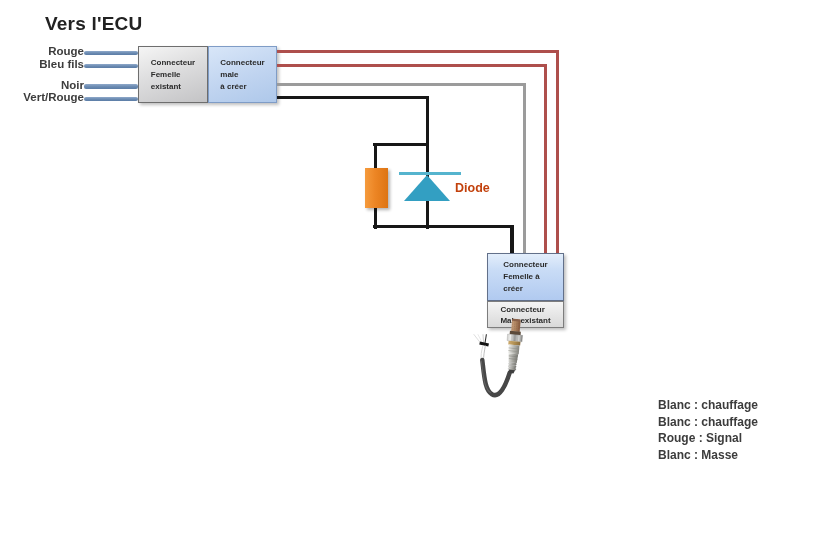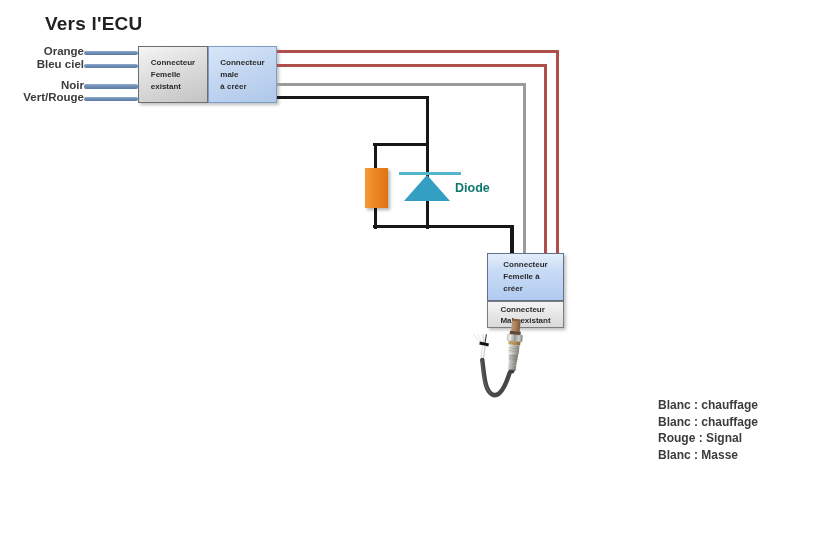--- a/index.html
+++ b/index.html
@@ -41,34 +41,34 @@
     left:365px;top:168px;width:23px;height:40px;
     background:linear-gradient(90deg,#f59b3d 0%,#ec8524 45%,#dd7413 100%);
     box-shadow:2px 2px 3px rgba(0,0,0,.3);
   }
   .rlabel{left:293px;top:178px;font-size:12.5px;font-weight:bold;color:#3a3a3a;
     line-height:18px;white-space:pre-line;}
   .dbar{left:399px;top:171.5px;width:62px;height:3.5px;background:#55b4ce;}
   .dtri{left:404px;top:175px;width:0;height:0;
     border-left:23px solid transparent;border-right:23px solid transparent;
     border-bottom:26px solid #339fc2;}
-  .dlabel{left:455px;top:181px;font-size:12.5px;font-weight:bold;color:#0f766e;}
+  .dlabel{left:455px;top:181px;font-size:12.5px;font-weight:bold;color:#c2410c;}
   .sheading{left:657px;top:375px;font-size:15.5px;font-weight:bold;color:#111;}
   .slist{left:658px;top:397px;font-size:12px;color:#3c3c3c;font-weight:bold;}
   .slist div{line-height:16.5px;}
 </style>
 </head>
 <body>
 
 <div class="stage">
 
   <div class="abs title">Vers l'ECU</div>
 
-  <div class="abs wlabel" style="left:8px;top:45px;">Orange</div>
-  <div class="abs wlabel" style="left:8px;top:58px;">Bleu ciel</div>
+  <div class="abs wlabel" style="left:8px;top:45px;">Rouge</div>
+  <div class="abs wlabel" style="left:8px;top:58px;">Bleu fils</div>
   <div class="abs wlabel" style="left:8px;top:79px;">Noir</div>
   <div class="abs wlabel" style="left:8px;top:91px;">Vert/Rouge</div>
 
   <div class="abs stub" style="top:50.5px;"></div>
   <div class="abs stub" style="top:63.5px;"></div>
   <div class="abs stub" style="top:84px;"></div>
   <div class="abs stub" style="top:96.5px;"></div>
 
   <div class="abs cbox box-grayL">
     <span class="lbl">Connecteur

